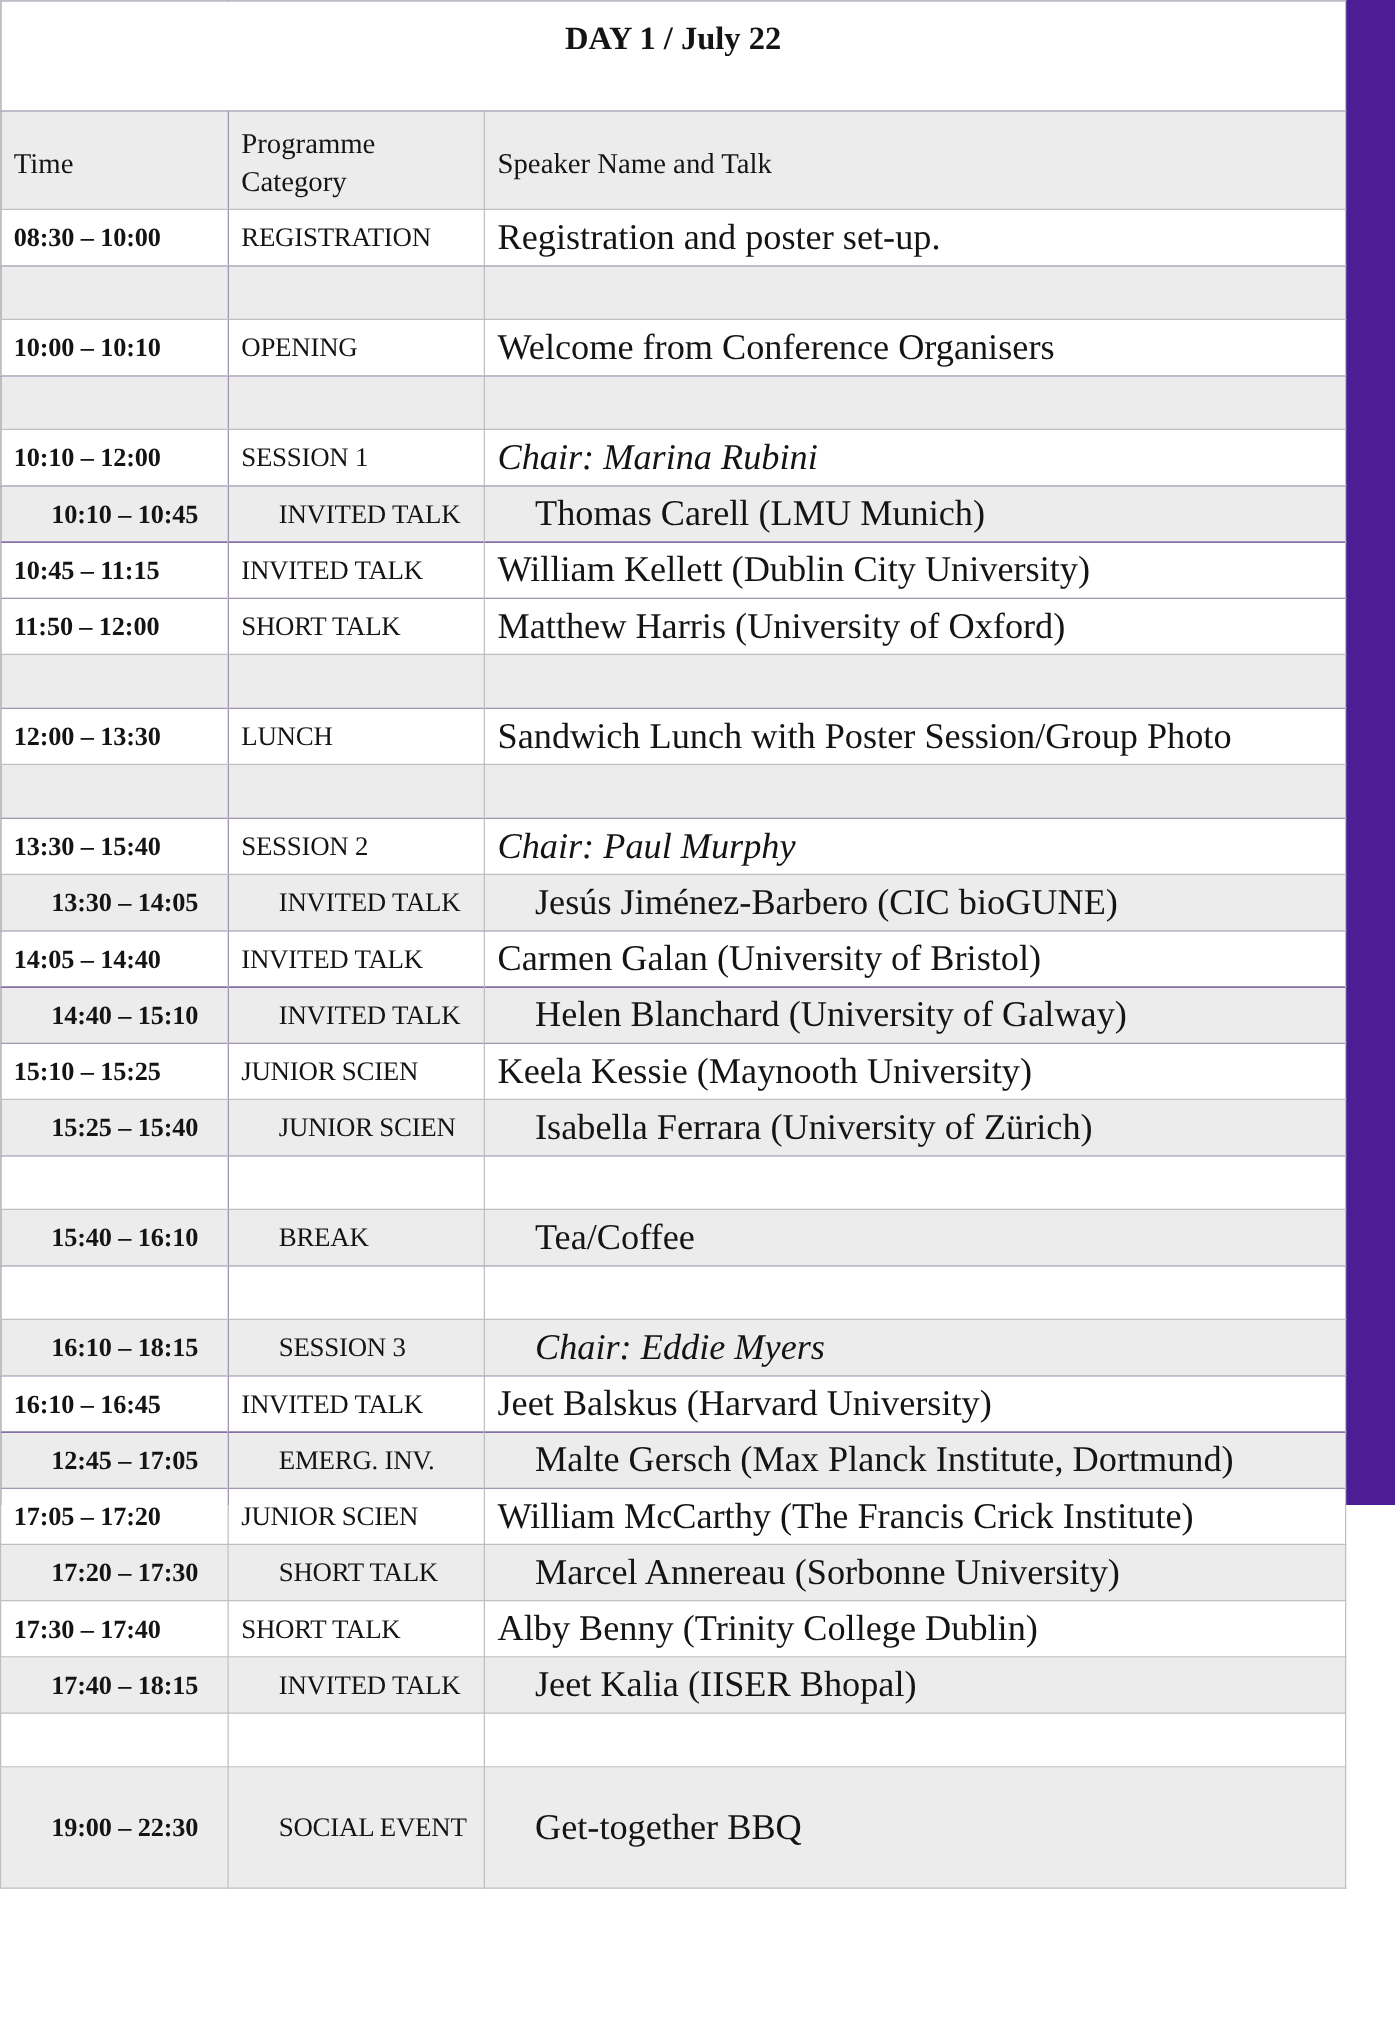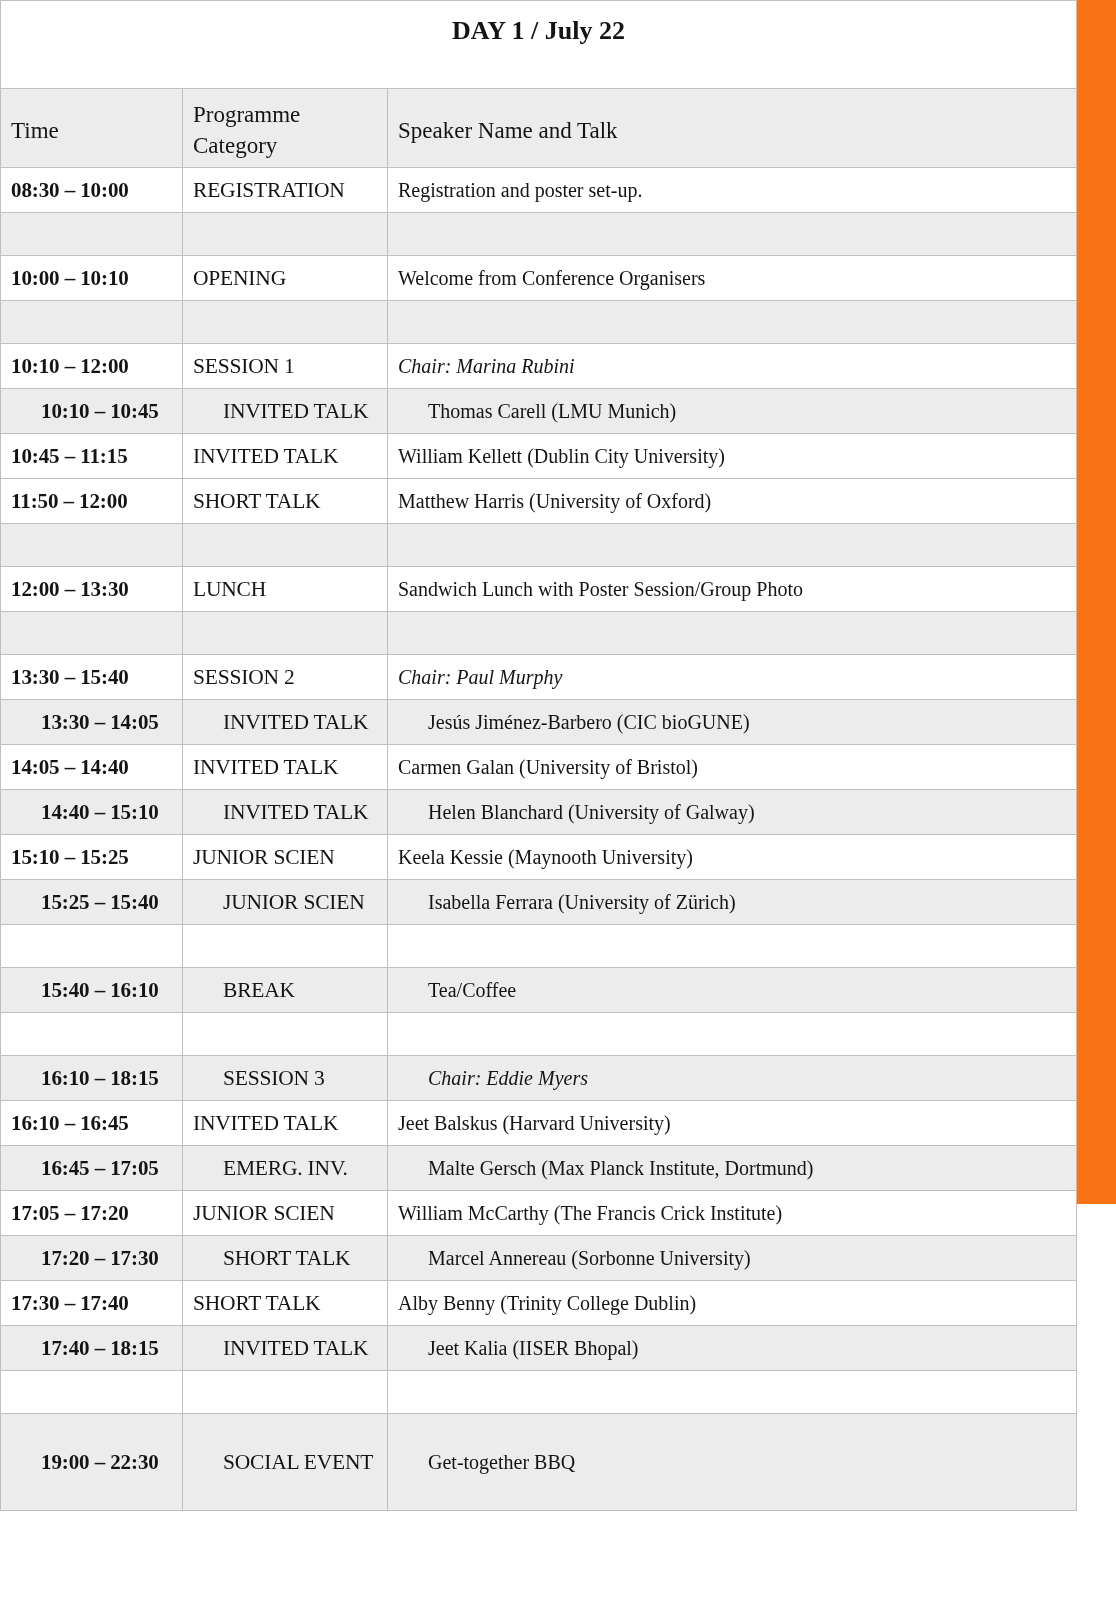--- a/index.html
+++ b/index.html
@@ -13,21 +13,21 @@
     height: 1620px;
     font-family: "Liberation Serif", "DejaVu Serif", serif;
     color: #141414;
     overflow: hidden;
   }
 
   .sheet {
     width: 1116px;
     height: 1204px;
     position: relative;
-    background: #f97316;
+    background: #4c1d95;
   }
 
   table.schedule {
     border-collapse: collapse;
     width: 1076px;
     table-layout: fixed;
     margin: 0;
   }
 
   table.schedule td {
@@ -66,21 +66,21 @@
     vertical-align: middle;
     white-space: normal;
     line-height: 1.33;
     padding-top: 6px;
   }
 
   
   tr.data-row td { height: 45px; font-size: 22px; }
   tr.data-row td.time  { font-weight: bold; font-size: 21px; letter-spacing: -0.1px; }
   tr.data-row td.cat   { font-weight: normal; font-size: 21.5px; letter-spacing: -0.2px; }
-  tr.data-row td.talk  { font-weight: normal; font-size: 20px; }
+  tr.data-row td.talk  { font-weight: normal; font-size: 29px; }
   tr.data-row td.talk.italic { font-style: italic; }
 
   tr.shade td { background: #ececec; padding-left: 40px; }
   tr.plain td { background: #ffffff; }
 
   
   tr.spacer-row td { height: 43px; }
 
   
   tr.tall-row td { height: 97px; vertical-align: middle; }
@@ -210,21 +210,21 @@
           <td class="time">16:10 – 18:15</td>
           <td class="cat">SESSION 3</td>
           <td class="talk italic">Chair: Eddie Myers</td>
         </tr>
         <tr class="data-row plain">
           <td class="time">16:10 – 16:45</td>
           <td class="cat">INVITED TALK</td>
           <td class="talk">Jeet Balskus (Harvard University)</td>
         </tr>
         <tr class="data-row shade">
-          <td class="time">16:45 – 17:05</td>
+          <td class="time">12:45 – 17:05</td>
           <td class="cat">EMERG. INV.</td>
           <td class="talk">Malte Gersch (Max Planck Institute, Dortmund)</td>
         </tr>
         <tr class="data-row plain">
           <td class="time">17:05 – 17:20</td>
           <td class="cat">JUNIOR SCIEN</td>
           <td class="talk">William McCarthy (The Francis Crick Institute)</td>
         </tr>
         <tr class="data-row shade">
           <td class="time">17:20 – 17:30</td>

